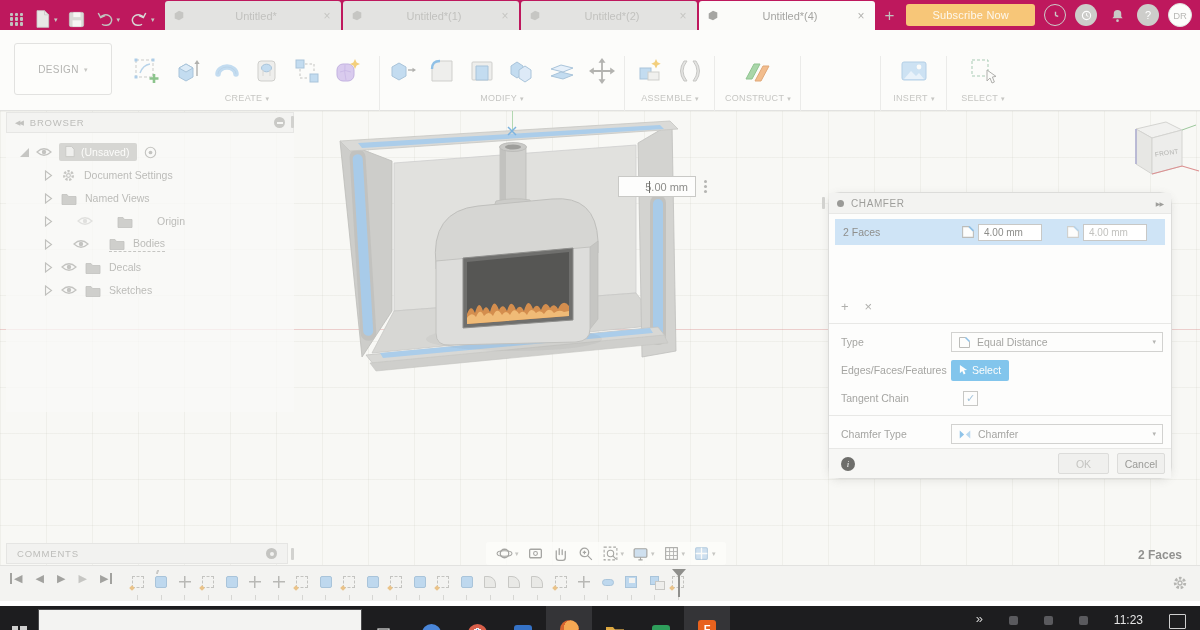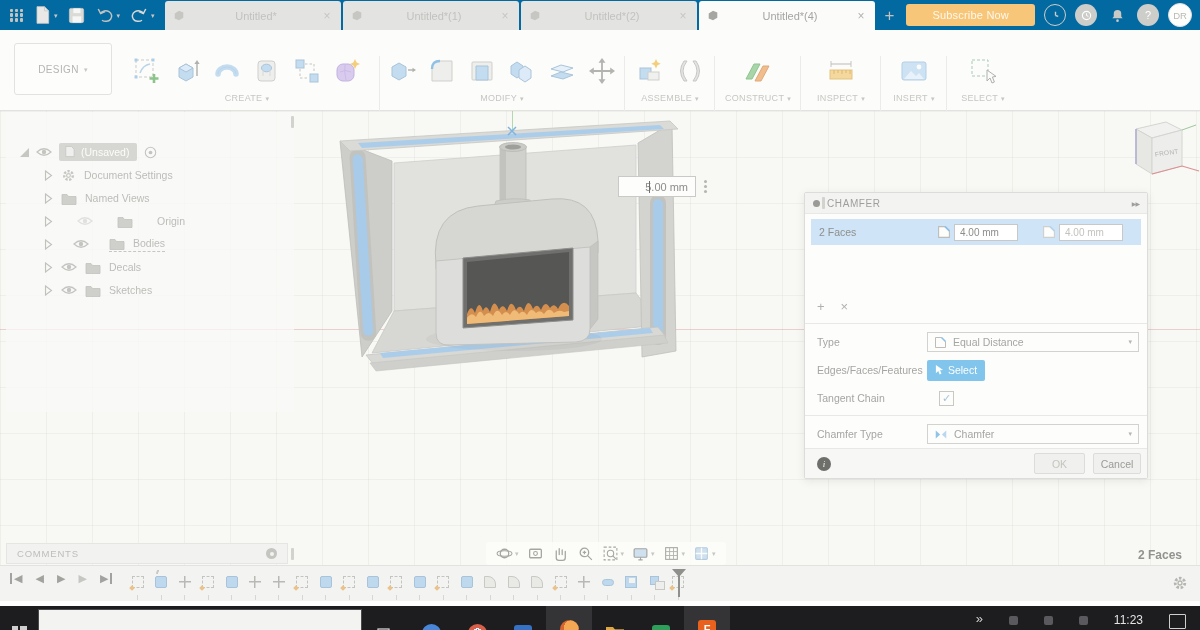--- a/index.html
+++ b/index.html
@@ -2,21 +2,21 @@
 <html><head>
 <meta charset="utf-8">
 <style>
   html,body{margin:0;padding:0}
   body{width:1200px;height:630px;overflow:hidden;position:relative;background:#fff;
        font-family:"Liberation Sans","DejaVu Sans",sans-serif;
        -webkit-font-smoothing:antialiased;color:#b0b0ad;}
   .abs{position:absolute}
 
   
-  .tabbar{position:absolute;top:0;left:0;width:1200px;height:30px;background:#0369a1;border-bottom:1px solid #dcdcda;display:flex;align-items:center}
+  .tabbar{position:absolute;top:0;left:0;width:1200px;height:30px;background:#be185d;border-bottom:1px solid #dcdcda;display:flex;align-items:flex-end}
   .qat{display:flex;align-items:center;gap:9px;padding:0 10px 0 10px}
   .qat .qbtn{display:flex;align-items:center;gap:2px;color:#c6c6c3}
   .dots9{width:13px;height:13px;display:grid;grid-template-columns:repeat(3,1fr);gap:1.5px}
   .dots9 i{background:#c2c2bf;border-radius:1px}
   .caret{font-size:7px;color:#c6c6c3;line-height:1}
   .tabs{display:flex;align-items:flex-end;height:30px}
   .dtab{width:176px;height:29px;margin-right:2px;background:#e3e3e1;display:flex;align-items:center;padding:0 8px;box-sizing:border-box;font-size:11px;color:#c2c2bf;border-radius:3px 3px 0 0}
   .dtab.active{background:#fbfbf9;color:#a5a5a2}
   .dtab .cube{margin-right:6px}
   .dtab .lbl{flex:1;text-align:center;white-space:nowrap;overflow:hidden}
@@ -70,21 +70,21 @@
 
   
   .comments{position:absolute;left:6px;top:432px;width:282px;height:21px;background:#f2f2f0;border:1px solid #e5e5e3;box-sizing:border-box;display:flex;align-items:center;padding:0 10px;font-size:9.5px;letter-spacing:.8px;color:#bdbdba}
   .comments .cbub{margin-left:auto;width:11px;height:11px;border-radius:50%;background:#c4c4c1;position:relative}
   .comments .cbub::after{content:"";position:absolute;left:3.5px;top:3.5px;width:4px;height:4px;background:#f2f2f0;border-radius:50%}
   .navbar{position:absolute;left:486px;top:431px;height:23px;display:flex;align-items:center;gap:8px;background:rgba(252,252,250,.8);padding:0 10px;border-radius:3px}
   .nbtn{display:flex;align-items:center;gap:2px}
   .selstatus{position:absolute;left:1138px;top:437px;font-size:12px;font-weight:bold;color:#929290}
 
   
-  .dialog{position:absolute;left:804px;top:81px;width:344px;height:287px;background:#fdfdfc;border:1px solid #dcdcda;border-radius:2px;box-shadow:0 2px 8px rgba(90,90,90,.12);box-sizing:border-box}
+  .dialog{position:absolute;left:828px;top:81px;width:344px;height:287px;background:#fdfdfc;border:1px solid #dcdcda;border-radius:12px;box-shadow:0 2px 8px rgba(90,90,90,.12);box-sizing:border-box}
   .dhead{height:20px;background:#f3f3f1;border-bottom:1px solid #e8e8e6;display:flex;align-items:center;padding:0 8px;font-size:10px;letter-spacing:.6px;color:#9e9e9b}
   .dhead .dot{width:7px;height:7px;border-radius:50%;background:#9a9a97;margin-right:7px}
   .dhead .chev{margin-left:auto;font-size:6px;letter-spacing:-1px;color:#9e9e9b}
   .facesrow{position:absolute;left:6px;right:6px;top:26px;height:26px;background:#cfe4f6;display:flex;align-items:center;font-size:10.5px;color:#8f8f8c}
   .facesrow .rl{padding-left:8px;width:118px}
   .dinput{width:64px;height:17px;background:#fff;border:1px solid #c8c8c6;font-size:10px;display:flex;align-items:center;padding-left:5px;box-sizing:border-box;color:#8c8c89}
   .dinput.dim2{color:#c2c2bf}
   .plusx{position:absolute;left:12px;top:106px;display:flex;gap:16px;font-size:13px;color:#b0b0ad}
   .dsep{position:absolute;left:0;right:0;height:1px;background:#e8e8e6}
   .frow{position:absolute;left:0;right:0;height:26px;display:flex;align-items:center;font-size:10.5px;color:#a5a5a2}
@@ -390,36 +390,20 @@
           </svg>
         </span>
     </div>
     <div class="rlabel">
         <span>CONSTRUCT</span>
         <span class="caret">▾</span>
       </div>
   </div>
   <div class="rdivider" style="left:800px"></div>
 
-  <div class="rgroup" style="left:808px;width:66px">
-    <div class="ricons">
-      <span class="ribtn">
-          <svg class="ric" viewBox="0 0 30 30">
-            <path d="M5,8 H25" stroke="#c4c4c1" stroke-width="1.2"></path>
-            <path d="M5,5 v6 M25,5 v6" stroke="#c4c4c1"></path>
-            <rect x="4" y="14" width="22" height="9" fill="#f4d89e" stroke="#e4c382"></rect>
-            <path d="M8,14 v4 M12,14 v3 M16,14 v4 M20,14 v3 M24,14 v4" stroke="#dcb66c" stroke-width=".9"></path>
-          </svg>
-        </span>
-    </div>
-    <div class="rlabel">
-        <span>INSPECT</span>
-        <span class="caret">▾</span>
-      </div>
-  </div>
   <div class="rdivider" style="left:880px"></div>
 
   <div class="rgroup" style="left:886px;width:56px">
     <div class="ricons">
       <span class="ribtn">
           <svg class="ric" viewBox="0 0 30 30">
             <rect x="3" y="6" width="24" height="18" rx="2" fill="#cde2f3" stroke="#b4cfe6"></rect>
             <circle cx="20" cy="11" r="2.4" fill="#fbfbf9"></circle>
             <path d="M5,23 l7,-8 5,5 3,-3 5,6 z" fill="#e9f2fa"></path>
           </svg>
@@ -503,20 +487,25 @@
     <path d="M8,15 L38,8 L54,16 L24,24 Z" fill="#f1f1ef" stroke="#d4d4d1"></path>
     <path d="M8,15 L24,24 L24,60 L8,50 Z" fill="#e7e7e4" stroke="#d4d4d1"></path>
     <path d="M24,24 L54,16 L54,52 L24,60 Z" fill="#ededeb" stroke="#d4d4d1"></path>
     <path d="M8,15 L8,50" stroke="#a9a9d0" stroke-width="1.4"></path>
     <path d="M24,60 L54,52 L71,57" fill="none" stroke="#dc9090" stroke-width="1.2"></path>
     <path d="M54,16 L68,11" stroke="#9cc89c" stroke-width="1"></path>
     <text x="39" y="41" text-anchor="middle" class="vc-label" transform="rotate(-8 39 41)">FRONT</text>
   </svg>
 
   <div class="browser">
+    <div class="bheader">
+      <span class="coll">◀◀</span>
+      <span>BROWSER</span>
+      <span class="minus"></span>
+    </div>
     <div class="brow" style="left:14px;top:30px;gap:7px">
       <span class="tri-root"></span>
       <svg width="16" height="10" viewBox="0 0 16 10">
           <path d="M1,5 Q8,-1.5 15,5 Q8,11.5 1,5 Z" fill="none" stroke="#c4c4c1" stroke-width="1.2"></path>
           <circle cx="8" cy="5" r="2.2" fill="#c4c4c1"></circle>
         </svg>
       <span class="pill">
         <svg width="13" height="13" viewBox="0 0 14 14">
             <path d="M3,1.5 h6 l3,3 v8 h-9 z" fill="#efefed" stroke="#c9c9c6"></path>
           </svg>

